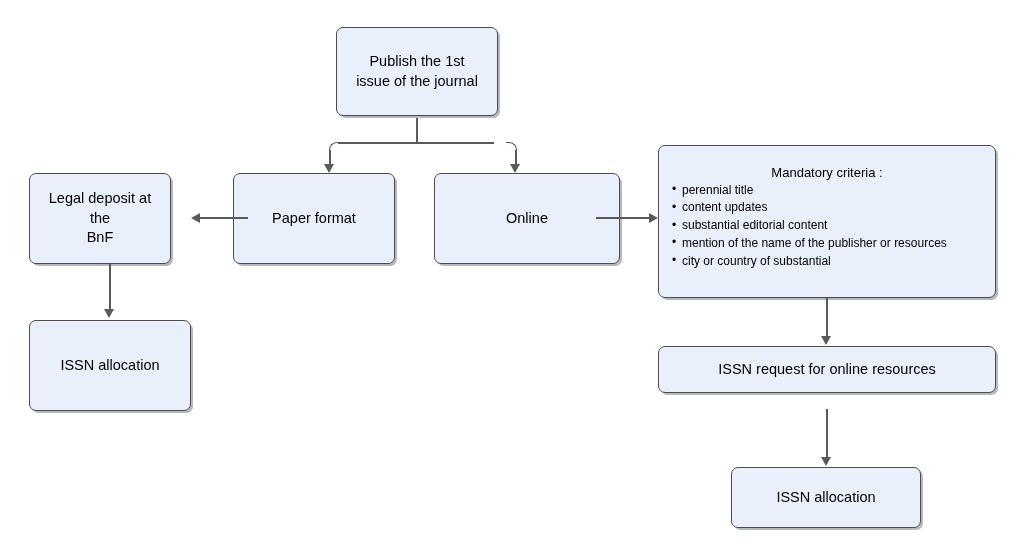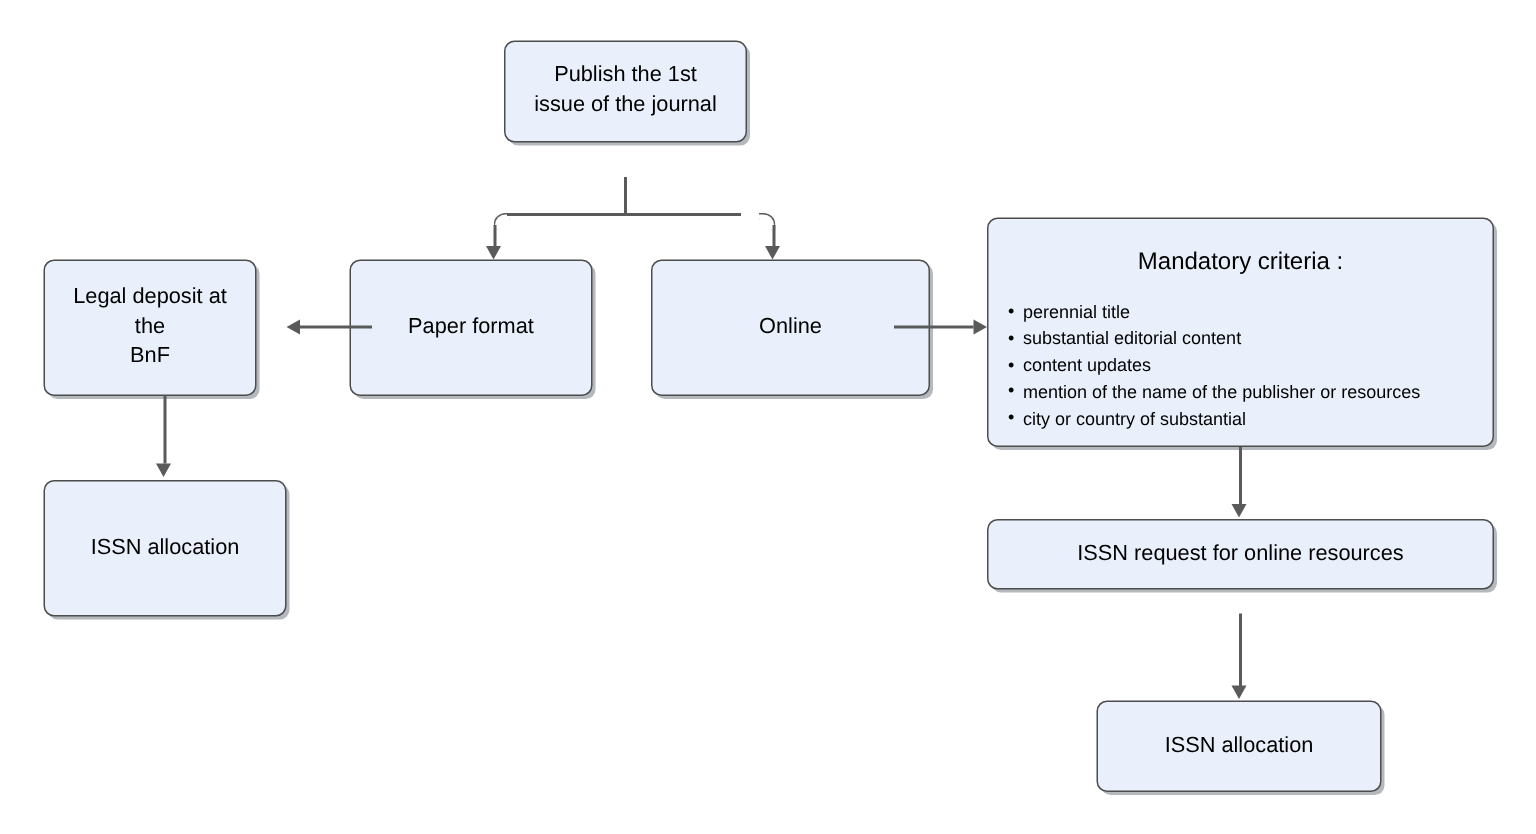--- a/index.html
+++ b/index.html
@@ -34,42 +34,41 @@
     color: #000000;
     font-size: 14.5px;
     line-height: 1.35;
     padding: 4px 8px;
   }
   .node .label {
     display: block;
     white-space: pre-line;
   }
   
-  #node-publish      { left: 336px; top: 27px;  width: 162px; height: 68px;  }
+  #node-publish      { left: 336px; top: 27px;  width: 162px; height: 89px;  }
   #node-paper        { left: 233px; top: 173px; width: 162px; height: 91px;  }
   #node-online       { left: 434px; top: 173px; width: 186px; height: 91px;  }
   #node-legal        { left: 29px;  top: 173px; width: 142px; height: 91px;  }
   #node-issn-left    { left: 29px;  top: 320px; width: 162px; height: 91px;  }
   #node-criteria     { left: 658px; top: 145px; width: 338px; height: 153px;
                        align-items: flex-start; justify-content: flex-start;
                        padding: 0; }
   #node-issn-request { left: 658px; top: 346px; width: 338px; height: 47px;  }
   #node-issn-online  { left: 731px; top: 467px; width: 190px; height: 61px;  }
 
   
   .criteria-inner {
     width: 100%;
     padding: 18px 0 0 0;
     box-sizing: border-box;
   }
   .criteria-title {
     text-align: center;
-    font-size: 16px;
+    font-size: 13px;
     color: #000;
-    margin-bottom: 14px;
   }
   .criteria-list {
     margin: 0;
     padding: 0 10px 0 13px;
     list-style: none;
     font-size: 12px;
     color: #000;
     text-align: left;
   }
   .criteria-list li {
@@ -146,22 +145,22 @@
 
   <div class="node" id="node-issn-left">
     <span class="label">ISSN allocation</span>
   </div>
 
   <div class="node" id="node-criteria">
     <div class="criteria-inner">
       <div class="criteria-title">Mandatory criteria :</div>
       <ul class="criteria-list">
         <li>perennial title</li>
+        <li>content updates</li>
         <li>substantial editorial content</li>
-        <li>content updates</li>
         <li>mention of the name of the publisher or resources</li>
         <li>city or country of substantial</li>
       </ul>
     </div>
   </div>
 
   <div class="node" id="node-issn-request">
     <span class="label">ISSN request for online resources</span>
   </div>
 

